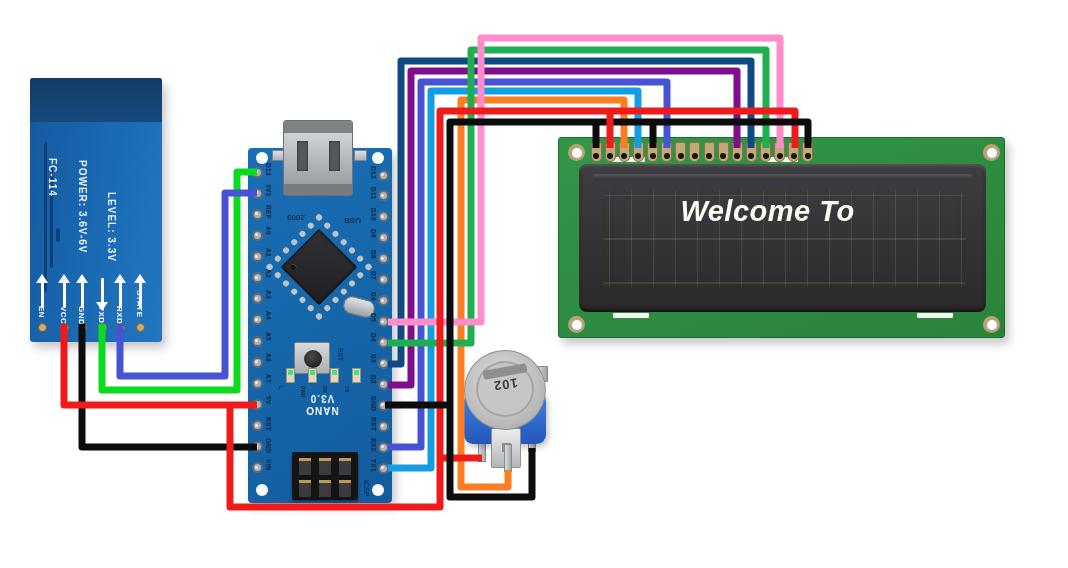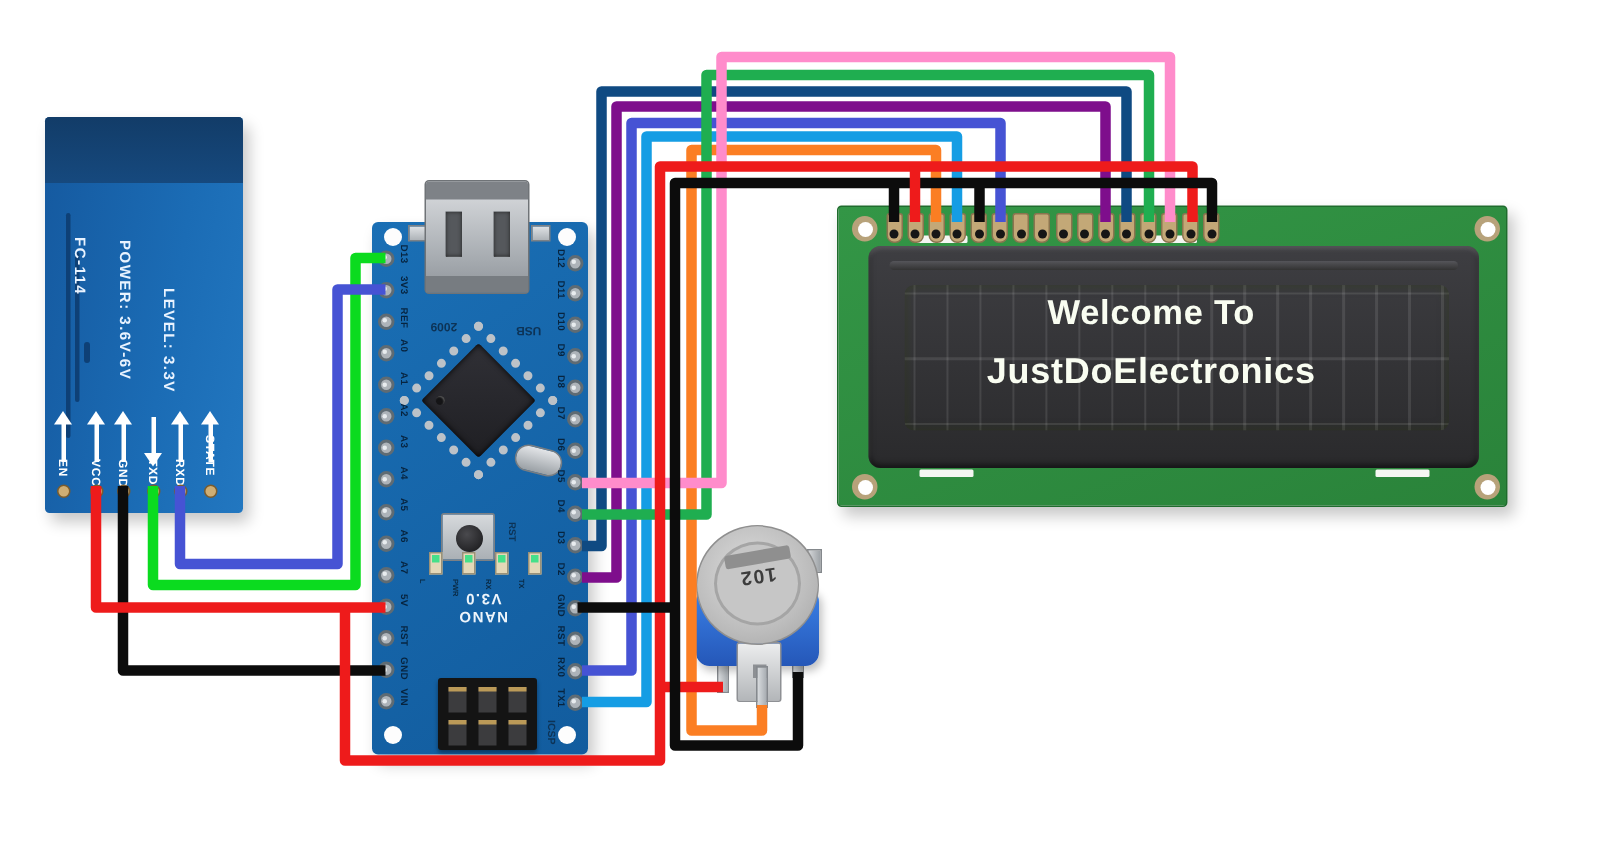--- a/index.html
+++ b/index.html
@@ -63,21 +63,21 @@
   #bezel{position:absolute;left:20px;top:26px;width:407px;height:148px;background:linear-gradient(180deg,#3e3e42,#2a2a2c);border-radius:8px;box-shadow:inset 0 2px 3px rgba(255,255,255,.15), inset 0 -2px 4px rgba(0,0,0,.6);}
   #bezel .gloss{position:absolute;left:14px;top:10px;right:14px;height:6px;border-radius:3px;background:linear-gradient(180deg,#55555a,#333);}
   #screen{position:absolute;left:44px;top:52px;width:363px;height:97px;border-radius:6px;
           background:linear-gradient(120deg,#83aa29,#93ba39 55%,#8db434);
           box-shadow:inset 0 0 8px rgba(40,60,0,.35);
           background-image:
             repeating-linear-gradient(90deg, rgba(255,255,255,.10) 0 1.5px, rgba(0,0,0,0) 1.5px 22px),
             repeating-linear-gradient(180deg, rgba(255,255,255,.10) 0 1.5px, rgba(0,0,0,0) 1.5px 43.5px);
           background-position:6px 5px;}
   .lcd-line{position:absolute;left:0;right:34px;text-align:center;color:#f9fdf1;font-weight:bold;letter-spacing:.5px;}
-  #lcd-line1{top:5px;font-size:23px;}
+  #lcd-line1{top:5px;font-size:29px;font-style:italic;}
   #lcd-line2{top:44px;font-size:24px;}
   .lcd-pad{position:absolute;top:142px;width:11px;height:20px;background:#c3a877;border:1px solid #8a744f;box-sizing:border-box;border-radius:2px 2px 5px 5px;}
 
   #wires{position:absolute;left:0;top:0;z-index:30;pointer-events:none;}
 </style>
 </head>
 <body>
 
 <div id="stage">
 
@@ -337,21 +337,20 @@
       </div>
     <div class="lcd-tab" style="left:52px;top:19px;width:34px;"></div>
     <div class="lcd-tab" style="left:205px;top:19px;width:34px;"></div>
     <div class="lcd-tab" style="left:54px;top:175px;width:36px;"></div>
     <div class="lcd-tab" style="left:358px;top:175px;width:36px;"></div>
     <div id="bezel">
         <div class="gloss"></div>
       </div>
     <div id="screen">
       <div id="lcd-line1" class="lcd-line">Welcome To</div>
-      <div id="lcd-line2" class="lcd-line">JustDoElectronics</div>
     </div>
   </div>
   <div id="lcd-pads">
       <div class="lcd-pad" style="left: 590.5px;">
         <div style="position: absolute; left: 1.5px; top: 10px; width: 6px; height: 6px; border-radius: 50%; background: rgb(22, 22, 22);"></div>
       </div>
       <div class="lcd-pad" style="left: 604.63px;">
         <div style="position: absolute; left: 1.5px; top: 10px; width: 6px; height: 6px; border-radius: 50%; background: rgb(22, 22, 22);"></div>
       </div>
       <div class="lcd-pad" style="left: 618.76px;">

